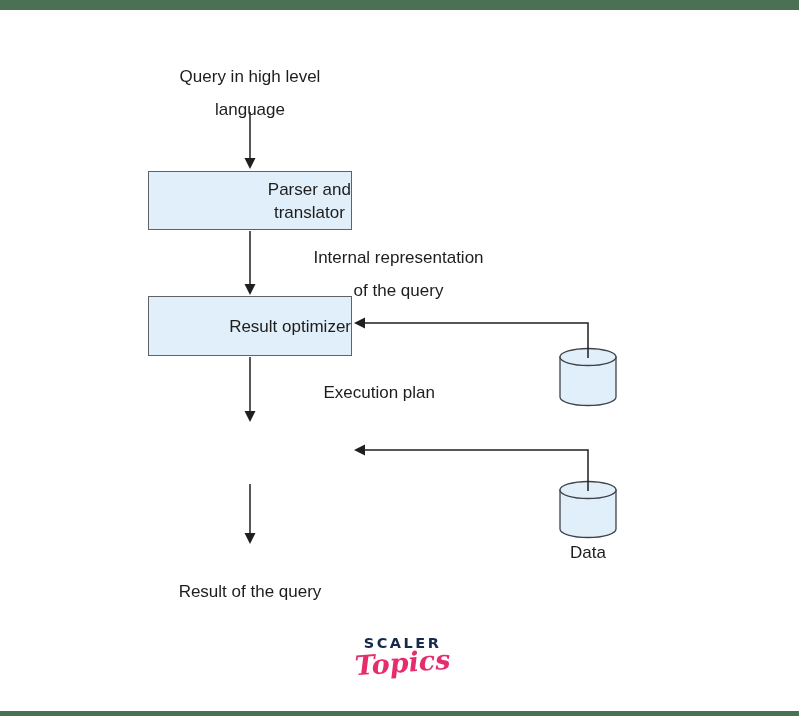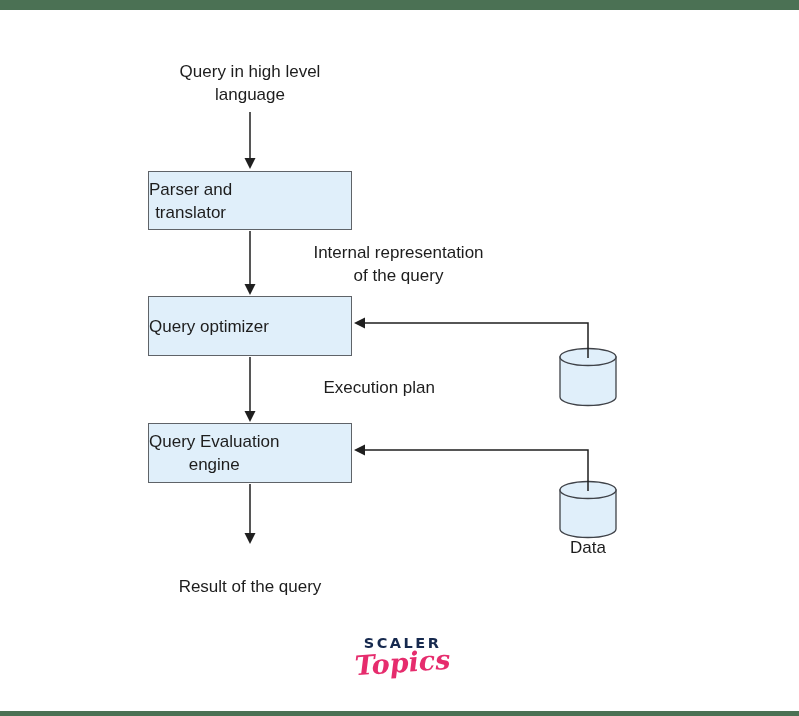--- a/index.html
+++ b/index.html
@@ -25,29 +25,29 @@
   .accent-bar.bottom{bottom:0;height:5px;}
   .canvas{position:absolute;left:0;top:0;pointer-events:none;}
   .cyl{fill:var(--node-fill);stroke:#3f4248;stroke-width:1.3;}
   .ln{fill:none;stroke:var(--line);stroke-width:1.5;}
   .ah{fill:var(--line);stroke:none;}
   .node{
     position:absolute;left:148px;width:204px;
     background:var(--node-fill);
     border:1.6px solid var(--node-border);
     box-sizing:border-box;
-    display:flex;align-items:center;justify-content:flex-start;
+    display:flex;align-items:center;justify-content:flex-end;
     text-align:center;font-size:17px;line-height:23px;
     white-space:pre-line;
   }
   .node.parser{top:171px;height:59px;}
   .node.optimizer{top:296px;height:60px;}
   .node.evaluation{top:423px;height:60px;}
   .lbl{
-    position:absolute;font-size:17px;line-height:23px;
+    position:absolute;font-size:17px;line-height:33px;
     color:var(--text);white-space:pre-line;text-align:center;
   }
   .lbl.input{left:150px;top:60px;width:200px;}
   .lbl.internal{left:296px;top:241px;width:205px;}
   .lbl.execution{left:300px;top:376px;width:135px;text-align:right;}
   .lbl.result{left:148px;top:549px;width:204px;margin-top:26px;}
   .lbl.catalog{left:508px;top:412px;width:160px;}
   .lbl.data{left:508px;top:536px;width:160px;}
   .logo{position:absolute;left:330px;top:611px;width:145px;text-align:center;}
   .logo-scaler{
@@ -119,29 +119,25 @@
 
   <div class="node parser">
     <span>Parser and
 translator</span>
   </div>
 
   <div class="lbl internal">Internal representation
 of the query</div>
 
   <div class="node optimizer">
-    <span>Query optimizer</span>
+    <span>Result optimizer</span>
   </div>
 
   <div class="lbl execution">Execution plan</div>
 
-  <div class="node evaluation">
-    <span>Query Evaluation
-engine</span>
-  </div>
 
   <div class="lbl result">Result of the query</div>
 
 
   <div class="lbl data">Data</div>
 
   <div class="logo">
     <div class="logo-scaler">SCALER</div>
     <div class="logo-topics">Topics</div>
   </div>

